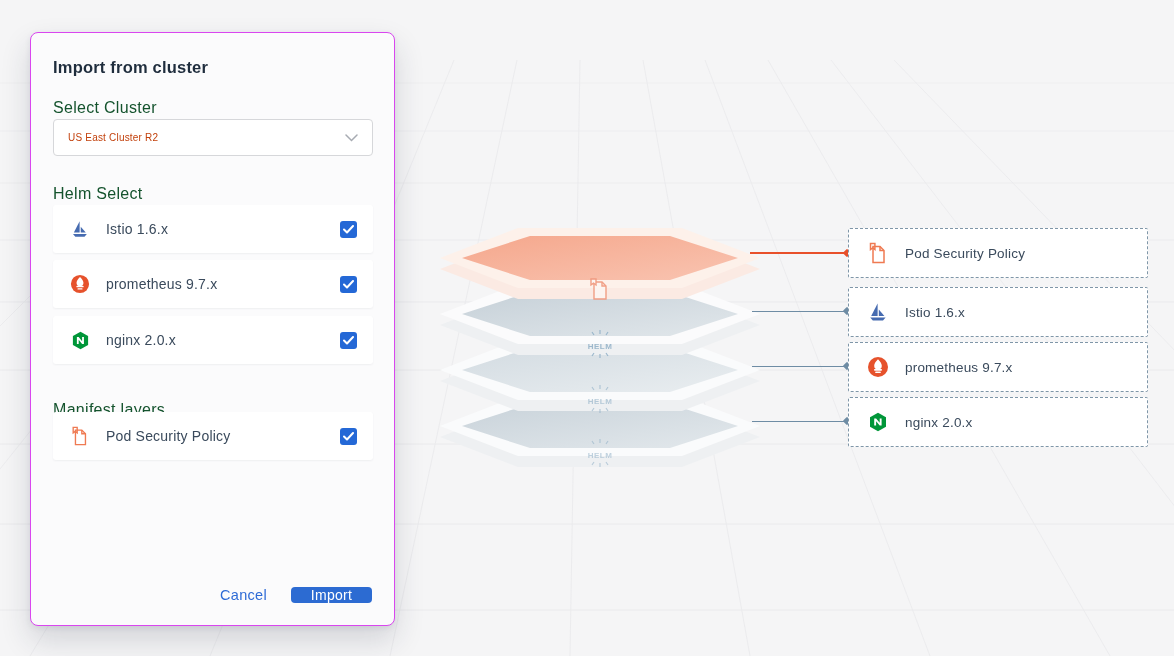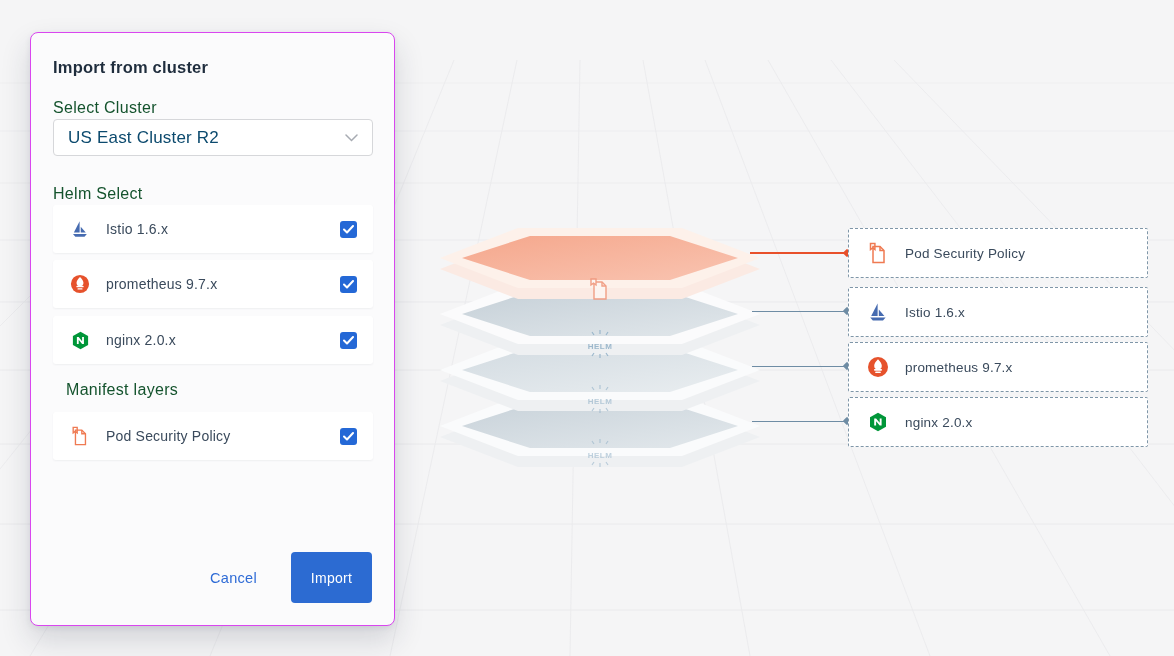--- a/index.html
+++ b/index.html
@@ -29,42 +29,42 @@
 
   
   .modal { position:absolute; left:30px; top:32px; width:365px; height:594px; z-index:2;
        background:#fbfbfc; border-radius:8px; border:1px solid #d946ef;
        box-shadow:0 14px 30px rgba(30,40,60,.16), 0 2px 6px rgba(30,40,60,.08); }
   .modal-title { position:absolute; left:22px; top:25px; font-size:16.5px; font-weight:700;
        color:#1f2d3d; letter-spacing:.2px; }
   .field-label { position:absolute; left:22px; font-size:16px; color:#14532d; letter-spacing:.3px; }
   .lbl-cluster { top:66px; }
   .lbl-helm { top:152px; }
-  .lbl-manifest { top:348px;margin-left:13px; }
+  .lbl-manifest { top:368px; }
 
   .select { position:absolute; left:22px; top:86px; width:320px; height:37px; background:#fff;
        border:1px solid #d6d7da; border-radius:4px; display:flex; align-items:center;
        padding:0 14px; cursor:pointer; }
-  .select .sel-value { flex:1; font-size:17px; color:#0c4a6e; letter-spacing:.2px; }
+  .select .sel-value { flex:1; font-size:10px; color:#c2410c; letter-spacing:.2px; }
 
   .layer-item { position:absolute; left:22px; width:320px; height:48px; background:#ffffff;
        border-radius:3px; box-shadow:0 1px 2px rgba(40,50,70,.06); display:flex;
        align-items:center; padding:0 16px 0 17px; gap:16px; }
   .layer-item .li-icon { width:20px; height:20px; display:flex; align-items:center; justify-content:center; }
   .layer-item .li-label { flex:1; font-size:14px; color:#3a4a5c; letter-spacing:.2px; }
   .checkbox { width:17px; height:17px; background:#2468d6; border-radius:3px; display:flex;
        align-items:center; justify-content:center; cursor:pointer; }
 
   .item-h0 { top:172px; } .item-h1 { top:227px; } .item-h2 { top:283px; }
   .item-m0 { top:379px; }
 
-  .modal-footer { position:absolute; right:22px; bottom:22px; display:flex; align-items:center; gap:34px; }
+  .modal-footer { position:absolute; right:22px; bottom:22px; display:flex; align-items:center; gap:24px; }
   .btn-cancel { font-size:14.5px; color:#2e6bd6; background:none; border:none; cursor:pointer;
        letter-spacing:.3px; font-family:"Liberation Sans", sans-serif; }
-  .btn-import { width:81px; height:51px; background:#2c6bd2; color:#ffffff; border:none;
+  .btn-import { width:81px; height:16px; background:#2c6bd2; color:#ffffff; border:none;
        border-radius:4px; font-size:14px; letter-spacing:.3px; cursor:pointer;
        font-family:"Liberation Sans", sans-serif; }
 </style>
 </head>
 <body>
 
 <div class="stage">
 
   <svg class="bg-grid" width="1174" height="656" viewBox="0 0 1174 656">
     <g stroke="#eaeaec" stroke-width="1" fill="none">

